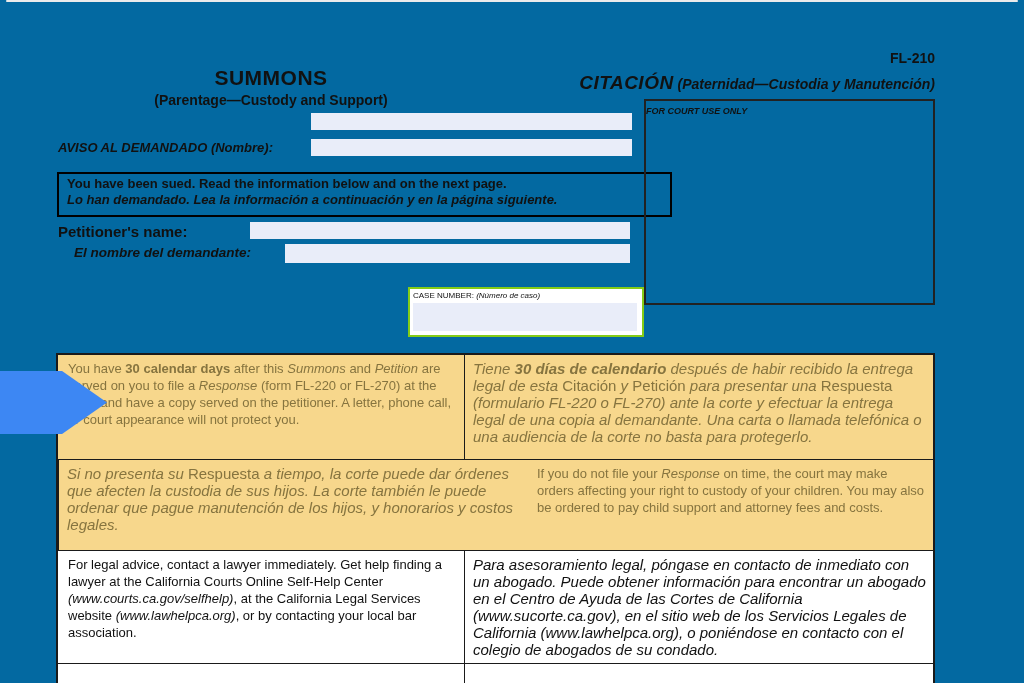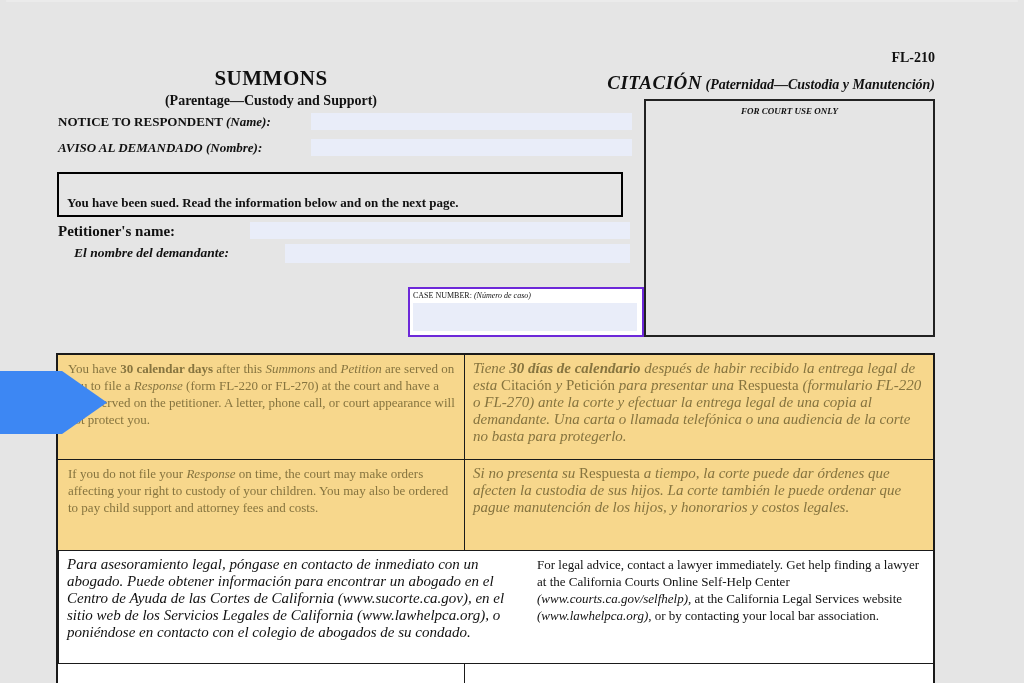--- a/index.html
+++ b/index.html
@@ -1,18 +1,18 @@
 <!DOCTYPE html>
 <html><head>
 <meta charset="utf-8">
 <style>
   html, body { margin: 0; padding: 0; background: #fff; }
   .page {
     position: relative; width: 1024px; height: 683px; overflow: hidden;
-    background: #e5e5e5; font-family: Liberation Serif, serif; color: #111;
+    background: #0369a1; font-family: Liberation Sans, sans-serif; color: #111;
   }
   .b { font-weight: 700; }
   .i { font-style: italic; }
   .n { font-style: normal; }
 
   .top-divider { position: absolute; left: 6px; top: 0; width: 1012px; height: 2px;
     background: #ebebeb; border-radius: 3px; }
 
   .form-number { position: absolute; left: 735px; top: 50px; width: 200px;
     text-align: right; font-size: 14px; font-weight: 700; }
@@ -30,30 +30,30 @@
   .lbl-aviso  { left: 58px; top: 140px; }
   .lbl-pet    { left: 58px; top: 223px; font-size: 15px; }
   .lbl-pet-es { left: 74px; top: 245px; font-size: 13.5px; }
 
   .field { position: absolute; background: #e9edf9; }
   .f-respondent { left: 311px; top: 113px; width: 321px; height: 17px; }
   .f-demandado  { left: 311px; top: 139px; width: 321px; height: 17px; }
   .f-petitioner { left: 250px; top: 222px; width: 380px; height: 17px; }
   .f-demandante { left: 285px; top: 244px; width: 345px; height: 19px; }
 
-  .sued-box { position: absolute; left: 57px; top: 172px; width: 566px; height: 45px;
-    border: 2px solid #000; box-sizing: border-box; padding: 21px 8px 0 8px;
+  .sued-box { position: absolute; left: 57px; top: 172px; width: 615px; height: 45px;
+    border: 2px solid #000; box-sizing: border-box; padding: 2px 8px 0 8px;
     font-size: 13px; line-height: 16px; white-space: nowrap; }
 
-  .court-box { position: absolute; left: 644px; top: 99px; width: 291px; height: 238px;
-    border: 2px solid #222; box-sizing: border-box; text-align: center; padding-top: 5px; }
+  .court-box { position: absolute; left: 644px; top: 99px; width: 291px; height: 206px;
+    border: 2px solid #222; box-sizing: border-box; padding-top: 5px; }
   .court-box div { font-size: 9px; font-weight: 700; font-style: italic; line-height: 11px; }
 
   .case-box { position: absolute; left: 408px; top: 287px; width: 236px; height: 50px;
-    border: 2px solid #6d28d9; box-sizing: border-box; background: #fff; }
+    border: 2px solid #84cc16; box-sizing: border-box; background: #fff; }
   .case-box .case-lbl { font-size: 8px; padding: 2px 0 0 3px; white-space: nowrap; }
   .case-box .f-case { position: absolute; left: 3px; right: 5px; top: 14px; bottom: 4px; background: #e9edf9; }
 
   .tbl { position: absolute; left: 56px; top: 353px; width: 879px; height: 330px;
     border: 2px solid #1a1a1a; border-bottom: none; box-sizing: border-box; background: #fff; }
   .trow { display: flex; box-sizing: border-box; }
   .trow + .trow { border-top: 1.5px solid #1a1a1a; }
   .r1 { height: 104px; } .r2 { height: 91px; } .r3 { height: 113px; } .r4 { height: 22px; }
   .tcell { box-sizing: border-box; }
   .tcell.en { width: 406px; padding: 5px 8px 0 10px; font-size: 13px; line-height: 17px; }
@@ -77,28 +77,28 @@
 
   <div class="title-en">
     <div class="t1">SUMMONS</div>
     <div class="t2">(Parentage—Custody and Support)</div>
   </div>
 
   <div class="title-es">
     <span class="t1">CITACIÓN</span><span class="t2"> (Paternidad—Custodia y Manutención)</span>
   </div>
 
-  <div class="lbl lbl-notice"><span class="b">NOTICE TO RESPONDENT </span><span class="b i">(Name):</span></div>
   <div class="field f-respondent"></div>
 
   <div class="lbl lbl-aviso"><span class="b i">AVISO AL DEMANDADO (Nombre):</span></div>
   <div class="field f-demandado"></div>
 
   <div class="sued-box">
     <div><span class="b">You have been sued. Read the information below and on the next page.</span></div>
+    <div><span class="b i">Lo han demandado. Lea la información a continuación y en la página siguiente.</span></div>
   </div>
 
   <div class="lbl lbl-pet"><span class="b">Petitioner's name:</span></div>
   <div class="field f-petitioner"></div>
 
   <div class="lbl lbl-pet-es"><span class="b i">El nombre del demandante:</span></div>
   <div class="field f-demandante"></div>
 
   <div class="court-box">
     <div>FOR COURT USE ONLY</div>
@@ -108,26 +108,26 @@
     <div class="case-lbl"><span>CASE NUMBER: </span><span class="i">(Número de caso)</span></div>
     <div class="field f-case"></div>
   </div>
 
   <div class="tbl">
     <div class="trow r1 hl">
       <div class="tcell en"><span>You have </span><span class="b">30 calendar days</span><span> after this </span><span class="i">Summons</span><span> and </span><span class="i">Petition</span><span> are served on you to file a </span><span class="i">Response</span><span> (form FL-220 or FL-270) at the court and have a copy served on the petitioner. A letter, phone call, or court appearance will not protect you.</span></div>
       <div class="tcell es"><span>Tiene </span><span class="b">30 días de calendario</span><span> después de habir recibido la entrega legal de esta </span><span class="n">Citación</span><span> y </span><span class="n">Petición</span><span> para presentar una </span><span class="n">Respuesta</span><span> (formulario FL-220 o FL-270) ante la corte y efectuar la entrega legal de una copia al demandante. Una carta o llamada telefónica o una audiencia de la corte no basta para protegerlo.</span></div>
     </div>
     <div class="trow r2 hl">
+      <div class="tcell es"><span>Si no presenta su </span><span class="n">Respuesta</span><span> a tiempo, la corte puede dar órdenes que afecten la custodia de sus hijos. La corte también le puede ordenar que pague manutención de los hijos, y honorarios y costos legales.</span></div>
       <div class="tcell en"><span>If you do not file your </span><span class="i">Response</span><span> on time, the court may make orders affecting your right to custody of your children. You may also be ordered to pay child support and attorney fees and costs.</span></div>
-      <div class="tcell es"><span>Si no presenta su </span><span class="n">Respuesta</span><span> a tiempo, la corte puede dar órdenes que afecten la custodia de sus hijos. La corte también le puede ordenar que pague manutención de los hijos, y honorarios y costos legales.</span></div>
     </div>
     <div class="trow r3 plain">
+      <div class="tcell en"><span>For legal advice, contact a lawyer immediately. Get help finding a lawyer at the California Courts Online Self-Help Center </span><span class="i">(www.courts.ca.gov/selfhelp)</span><span>, at the California Legal Services website </span><span class="i">(www.lawhelpca.org)</span><span>, or by contacting your local bar association.</span></div>
       <div class="tcell es"><span>Para asesoramiento legal, póngase en contacto de inmediato con un abogado. Puede obtener información para encontrar un abogado en el Centro de Ayuda de las Cortes de California (www.sucorte.ca.gov), en el sitio web de los Servicios Legales de California (www.lawhelpca.org), o poniéndose en contacto con el colegio de abogados de su condado.</span></div>
-      <div class="tcell en"><span>For legal advice, contact a lawyer immediately. Get help finding a lawyer at the California Courts Online Self-Help Center </span><span class="i">(www.courts.ca.gov/selfhelp)</span><span>, at the California Legal Services website </span><span class="i">(www.lawhelpca.org)</span><span>, or by contacting your local bar association.</span></div>
     </div>
     <div class="trow r4 plain">
       <div class="tcell en"></div>
       <div class="tcell es"></div>
     </div>
   </div>
 
   <div class="pointer-arrow"></div>
 
 </div>

